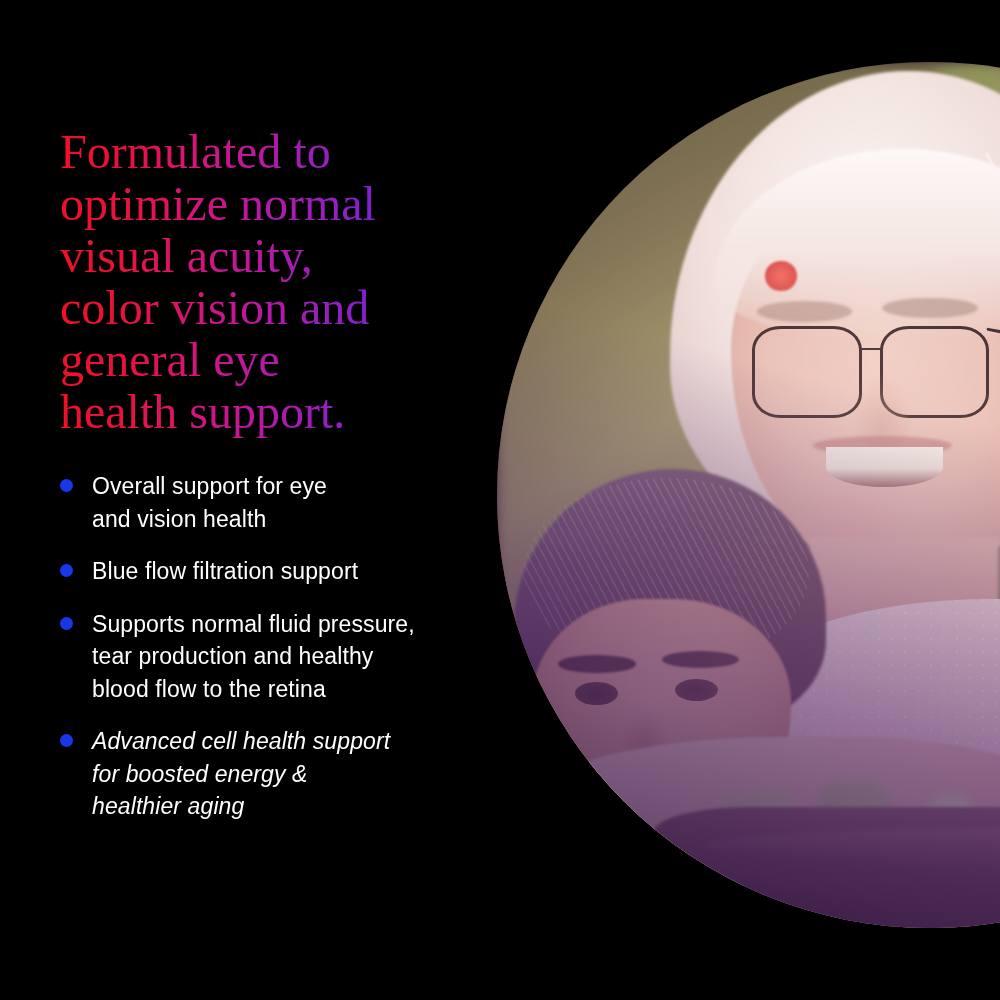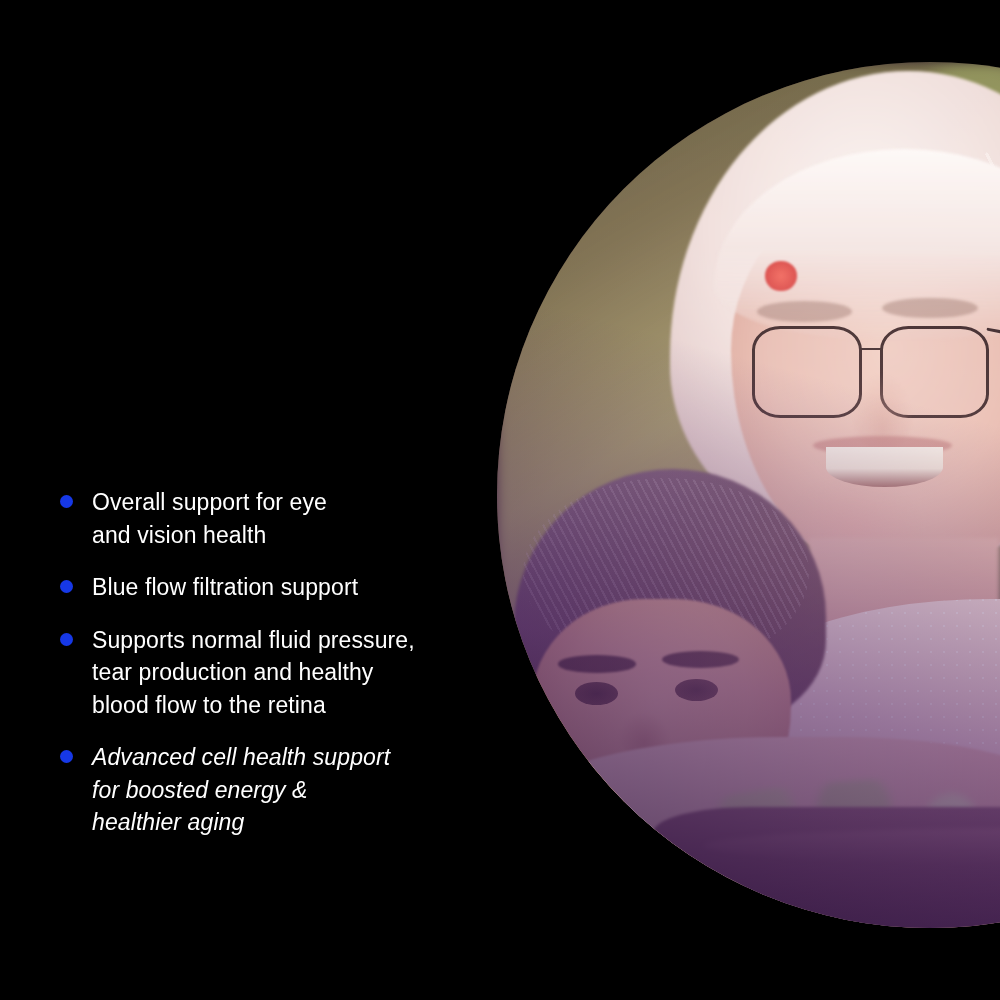--- a/index.html
+++ b/index.html
@@ -241,21 +241,20 @@
 
   #benefits {
     position:absolute;
     left:60px; top:470px;
     width:415px;
   }
   .benefit {
     position:relative;
     padding-left:32px;
     margin-bottom:20px;
-    margin-top:16px;
   }
   .benefit:last-child { margin-bottom:0;font-style:italic; }
   .bullet-dot {
     position:absolute;
     left:0; top:9px;
     width:13px; height:13px;
     border-radius:50%;
     background:#1638e6;
   }
   .benefit-text {
@@ -311,20 +310,26 @@
     <div class="layer boy-arm"></div>
 
     <div class="layer greens"></div>
     <div class="layer bowl"></div>
     <div class="layer bowl-rim"></div>
 
     <div class="layer grade-warm"></div>
     <div class="layer grade-purple"></div>
   </div>
 
+  <h1 id="headline">Formulated to
+optimize normal
+visual acuity,
+color vision and
+general eye
+health support.</h1>
 
   <ul id="benefits">
     <li class="benefit">
       <span class="bullet-dot"></span>
       <span class="benefit-text">Overall support for eye
 and vision health</span>
     </li>
     <li class="benefit">
       <span class="bullet-dot"></span>
       <span class="benefit-text">Blue flow filtration support</span>

